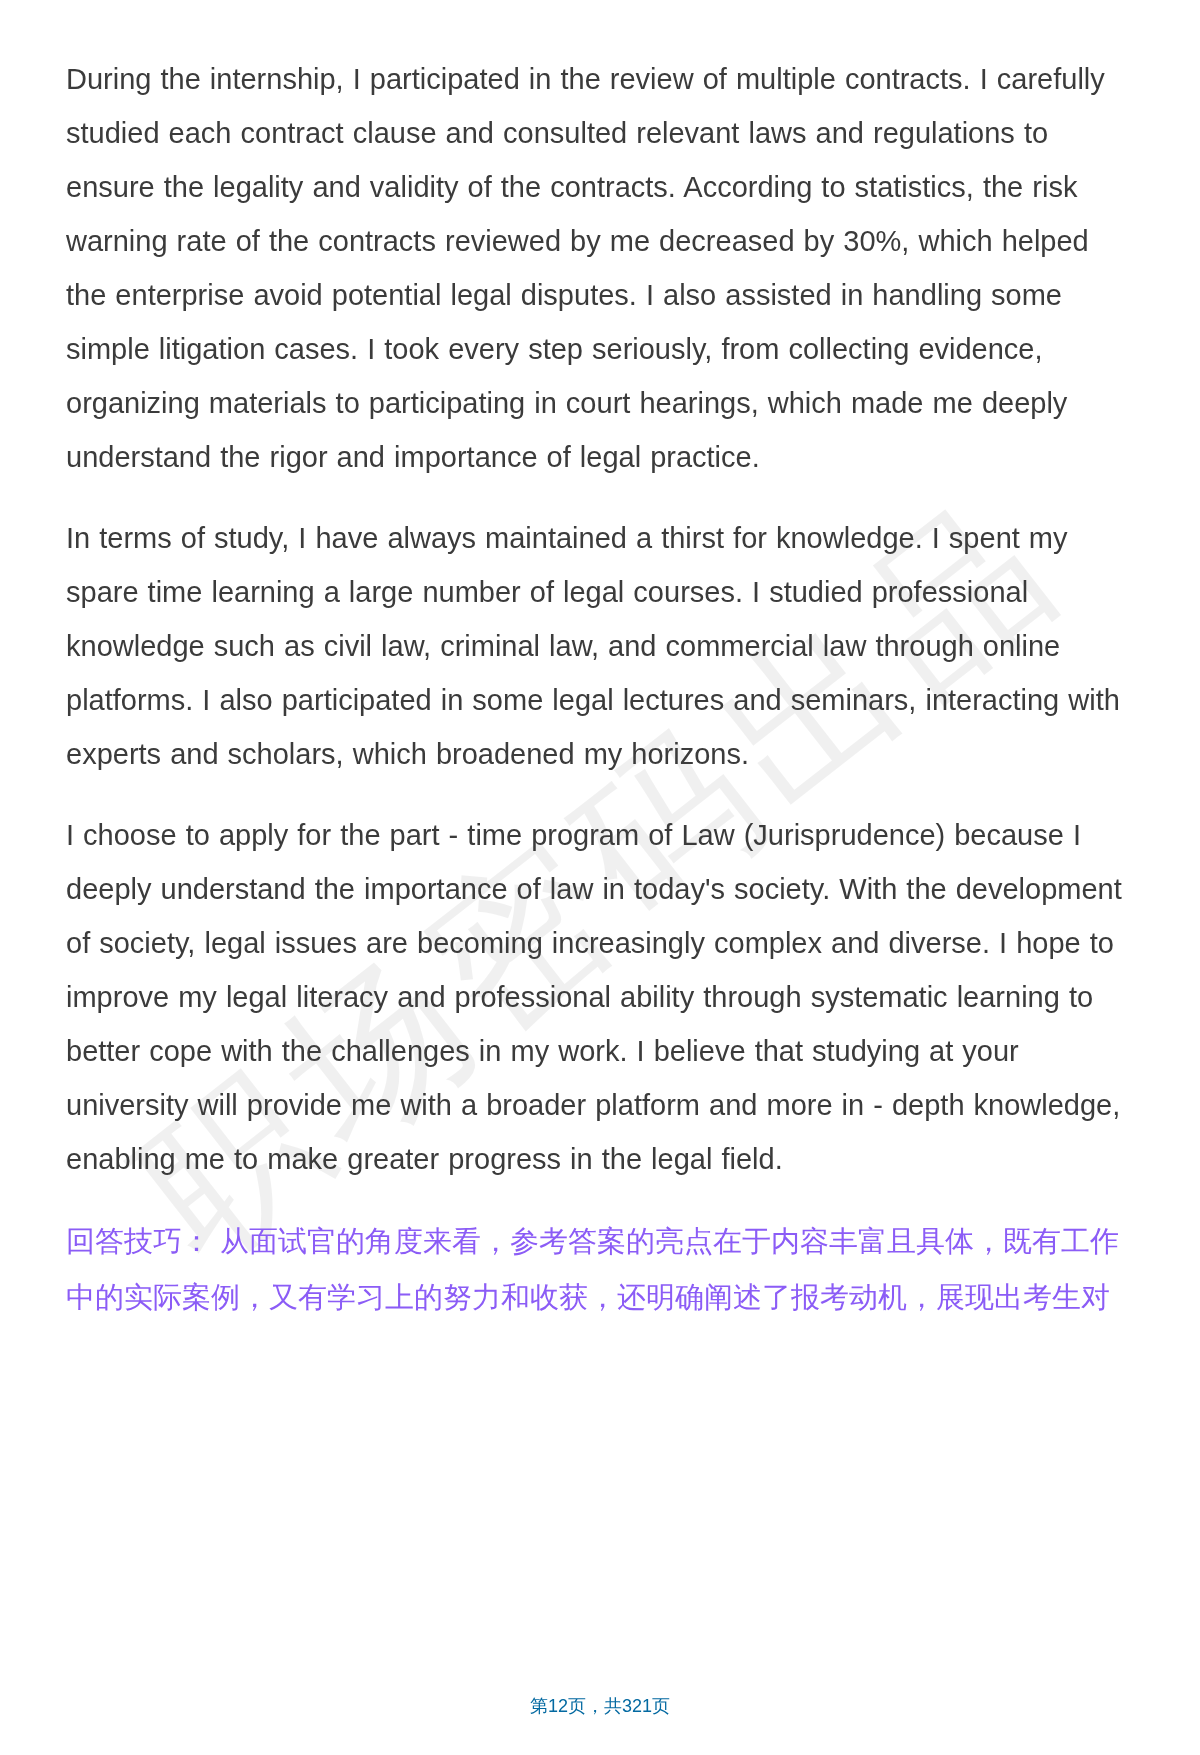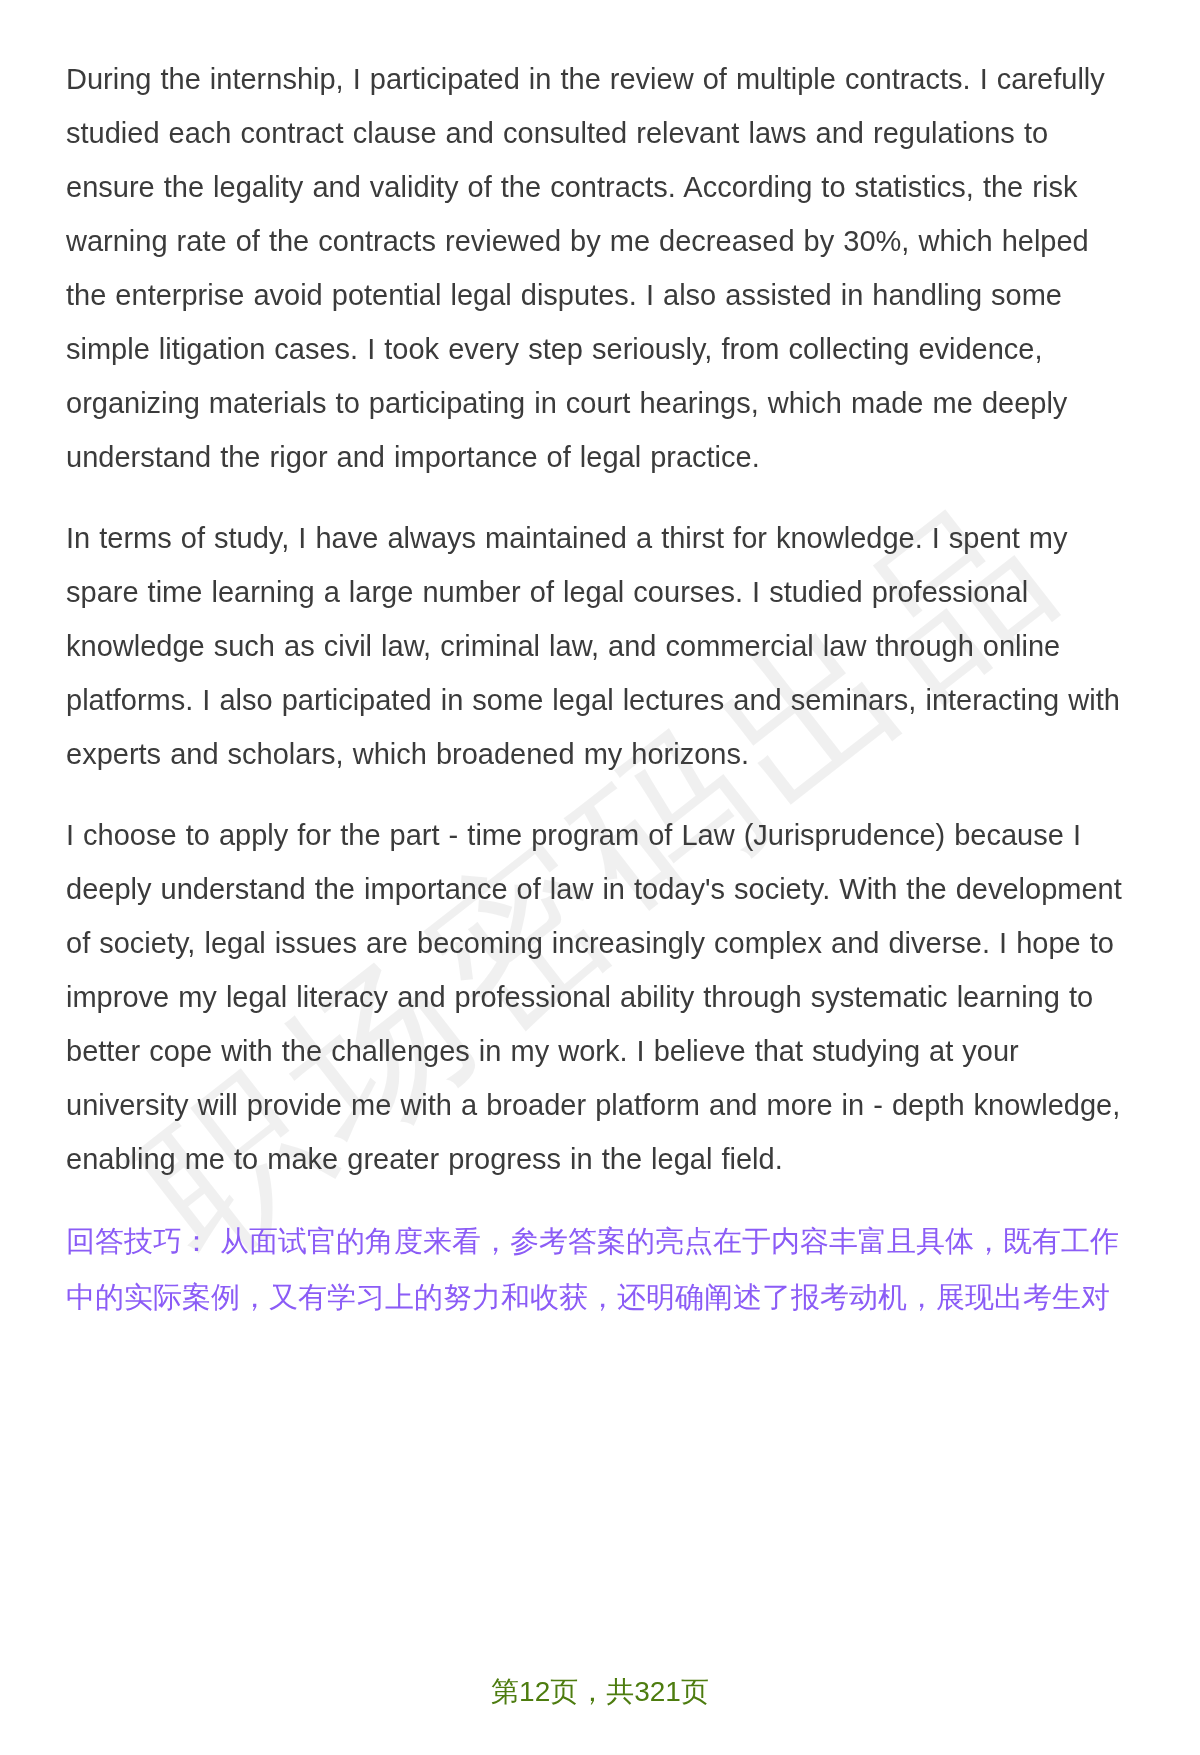--- a/index.html
+++ b/index.html
@@ -45,24 +45,24 @@
   .content p.cn {
     font-size: 29px;
     line-height: 56px;
     margin-bottom: 0;
     color: #8b5cf6;
   }
   .footer {
     position: absolute;
     left: 0;
     right: 0;
-    bottom: 44px;
+    bottom: 37px;
     text-align: center;
-    font-size: 28px;
-    color: #4d7c0f;
+    font-size: 18px;
+    color: #0369a1;
     z-index: 1;
   }
 </style>
 </head>
 <body>
 
 <div class="page">
 
   <div class="watermark">职场密码出品</div>
 

